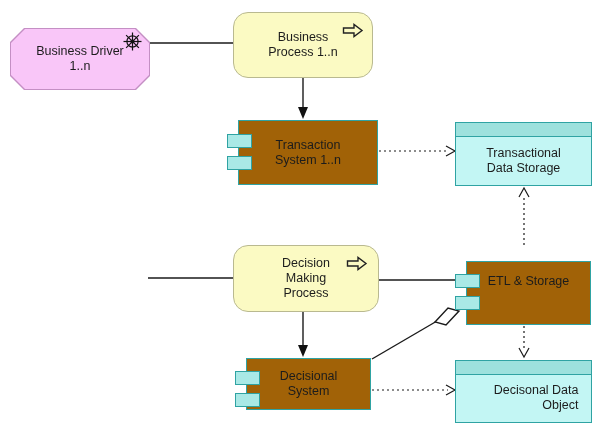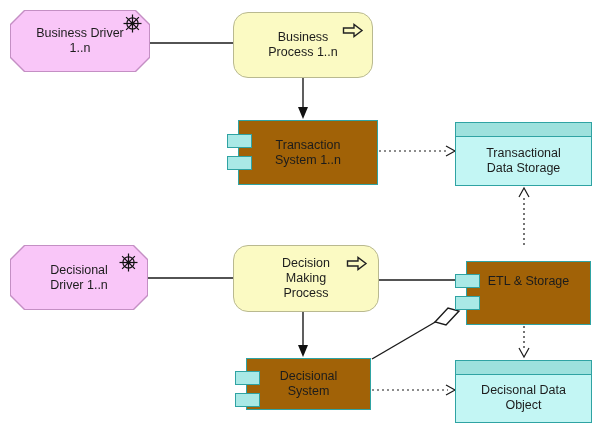--- a/index.html
+++ b/index.html
@@ -82,21 +82,21 @@
     <g stroke="#1a1a1a" stroke-width="1.2" fill="none">
       <polyline points="446,146 455,151 446,156"></polyline>
       <polyline points="446,385 455,390 446,395"></polyline>
       <polyline points="519,197 524,188 529,197"></polyline>
       <polyline points="519,348 524,357 529,348"></polyline>
     </g>
 
     <polygon points="435,322 448,308 459,311 446,325" fill="#ffffff" stroke="#1a1a1a" stroke-width="1.4"></polygon>
   </svg>
 
-  <div class="node" style="left:10px;top:10px;width:140px;height:62px;">
+  <div class="node" style="left:10px;top:28px;width:140px;height:62px;">
     <div class="octagon-border"></div>
     <div class="octagon-fill"></div>
     <div class="label">
       <span style="max-width:100px;">Business Driver 1..n</span>
     </div>
     <svg class="corner-icon" style="right:7px;top:3px;" width="21" height="21" viewBox="0 0 21 21">
       <g stroke="#111" stroke-width="1.2" fill="none">
         <circle cx="10.5" cy="10.5" r="5.6"></circle>
         <line x1="10.5" y1="1.5" x2="10.5" y2="19.5"></line>
         <line x1="1.5" y1="10.5" x2="19.5" y2="10.5"></line>
@@ -124,37 +124,20 @@
     </div>
   </div>
 
   <div class="node dataobject" style="left:455px;top:122px;width:137px;height:64px;">
     <div class="do-header"></div>
     <div class="label">
       <span style="max-width:100px;">Transactional Data Storage</span>
     </div>
   </div>
 
-  <div class="node" style="left:10px;top:245px;width:138px;height:65px;">
-    <div class="octagon-border"></div>
-    <div class="octagon-fill"></div>
-    <div class="label">
-      <span style="max-width:80px;">Decisional Driver 1..n</span>
-    </div>
-    <svg class="corner-icon" style="right:9px;top:7px;" width="21" height="21" viewBox="0 0 21 21">
-      <g stroke="#111" stroke-width="1.2" fill="none">
-        <circle cx="10.5" cy="10.5" r="5.6"></circle>
-        <line x1="10.5" y1="1.5" x2="10.5" y2="19.5"></line>
-        <line x1="1.5" y1="10.5" x2="19.5" y2="10.5"></line>
-        <line x1="4.1" y1="4.1" x2="16.9" y2="16.9"></line>
-        <line x1="16.9" y1="4.1" x2="4.1" y2="16.9"></line>
-      </g>
-      <circle cx="10.5" cy="10.5" r="2.1" fill="#111"></circle>
-    </svg>
-  </div>
 
   <div class="node process" style="left:233px;top:245px;width:146px;height:67px;">
     <div class="label">
       <span style="max-width:60px;">Decision Making Process</span>
     </div>
     <svg class="corner-icon" style="right:10px;top:10px;" width="22" height="15" viewBox="0 0 22 15">
       <polygon points="1.5,5 12,5 12,1.5 20,7.5 12,13.5 12,10 1.5,10" fill="none" stroke="#222" stroke-width="1.4"></polygon>
     </svg>
   </div>
 
@@ -170,17 +153,17 @@
     <div class="tab s1"></div>
     <div class="tab s2"></div>
     <div class="label">
       <span style="max-width:80px;">Decisional System</span>
     </div>
   </div>
 
   <div class="node dataobject" style="left:455px;top:360px;width:137px;height:63px;">
     <div class="do-header"></div>
     <div class="label">
-      <span style="max-width:110px;">Decisonal Data Object</span>
+      <span style="max-width:110px;text-align:right;">Decisonal Data Object</span>
     </div>
   </div>
 
 </div>
 
 </body></html>

